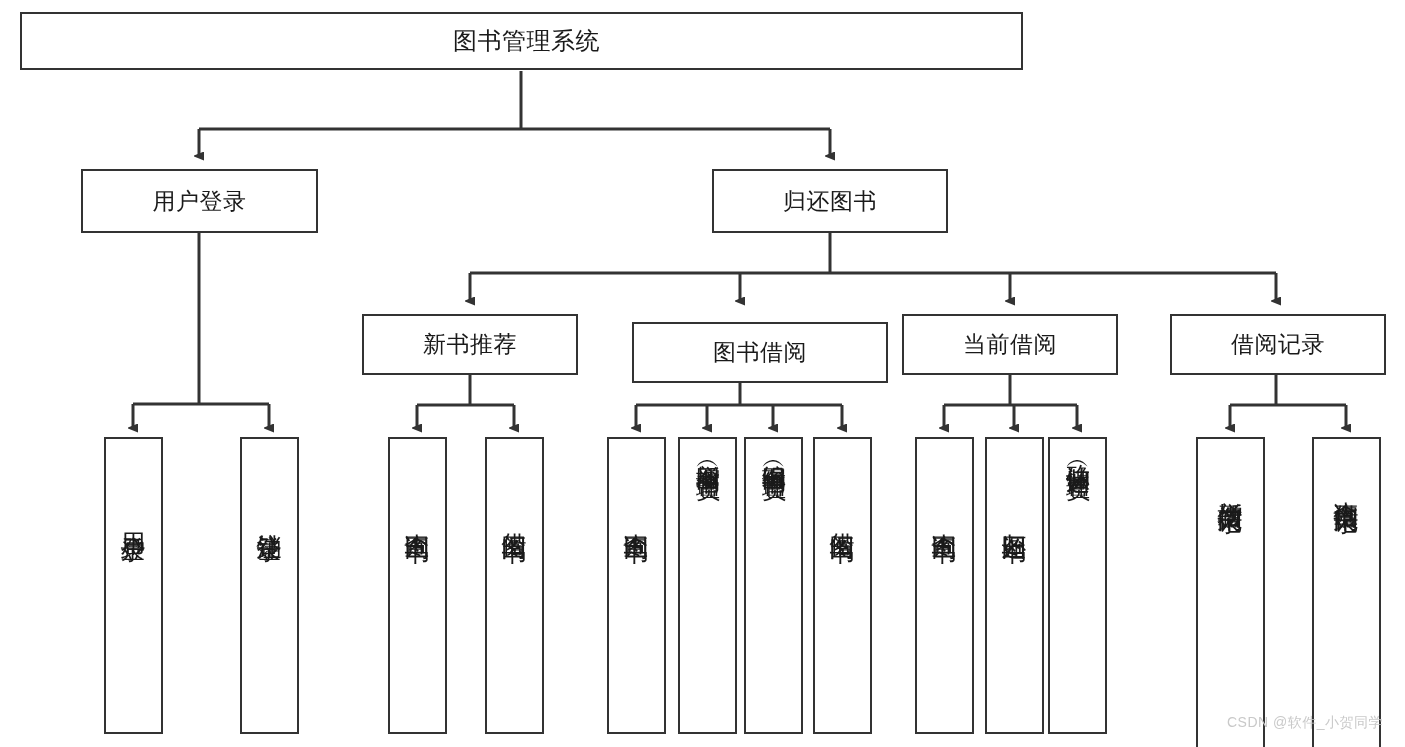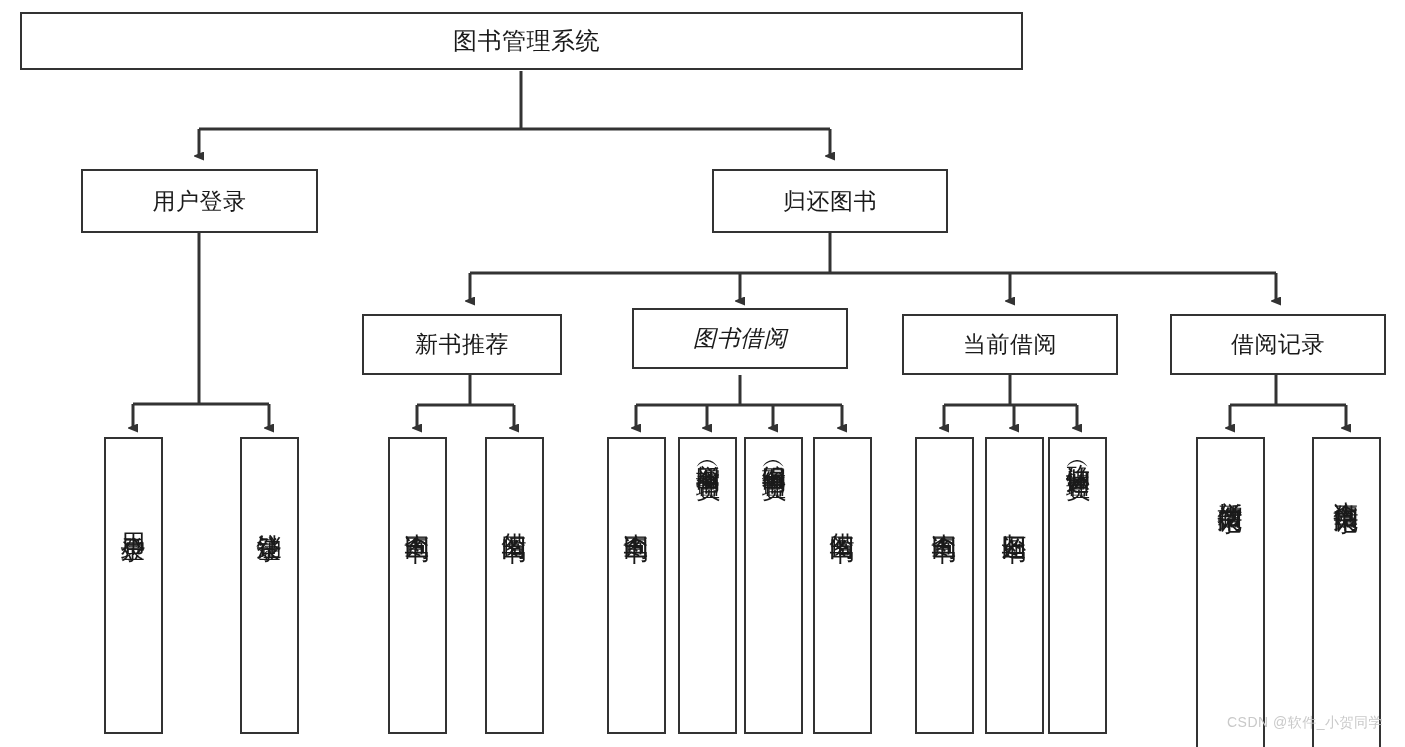--- a/index.html
+++ b/index.html
@@ -131,24 +131,24 @@
     <span class="node-label">图书管理系统</span>
   </div>
 
   <div class="node horizontal" style="left:81px; top:169px; width:237px; height:64px;">
     <span class="node-label">用户登录</span>
   </div>
   <div class="node horizontal" style="left:712px; top:169px; width:236px; height:64px;">
     <span class="node-label">归还图书</span>
   </div>
 
-  <div class="node horizontal" style="left:362px; top:314px; width:200px; height:61px;">
+  <div class="node horizontal" style="left:362px; top:314px; width:216px; height:61px;">
     <span class="node-label">新书推荐</span>
   </div>
-  <div class="node horizontal" style="left:632px; top:308px; width:216px; height:61px;font-style:italic;">
+  <div class="node horizontal" style="left:632px; top:322px; width:256px; height:61px;">
     <span class="node-label">图书借阅</span>
   </div>
   <div class="node horizontal" style="left:1170px; top:314px; width:216px; height:61px;">
     <span class="node-label">借阅记录</span>
   </div>
   <div class="node horizontal" style="left:902px; top:314px; width:216px; height:61px;">
     <span class="node-label">当前借阅</span>
   </div>
 
   <div class="node vertical" style="left:104px; top:437px; width:59px; height:297px; padding-top:74px;">

